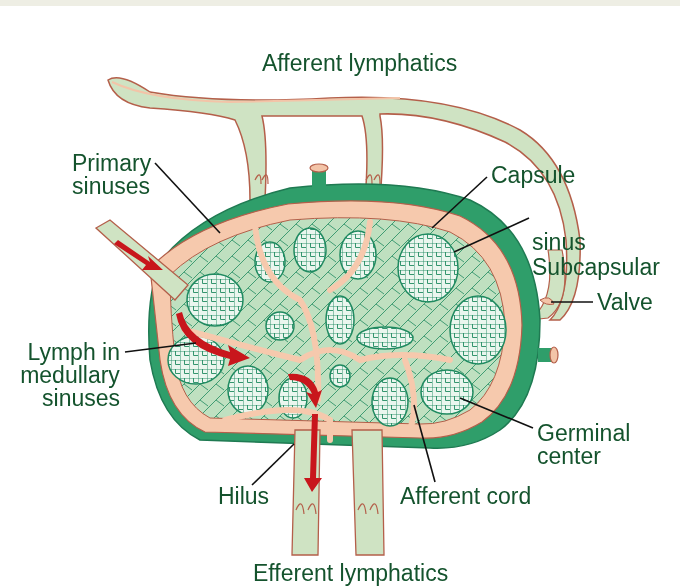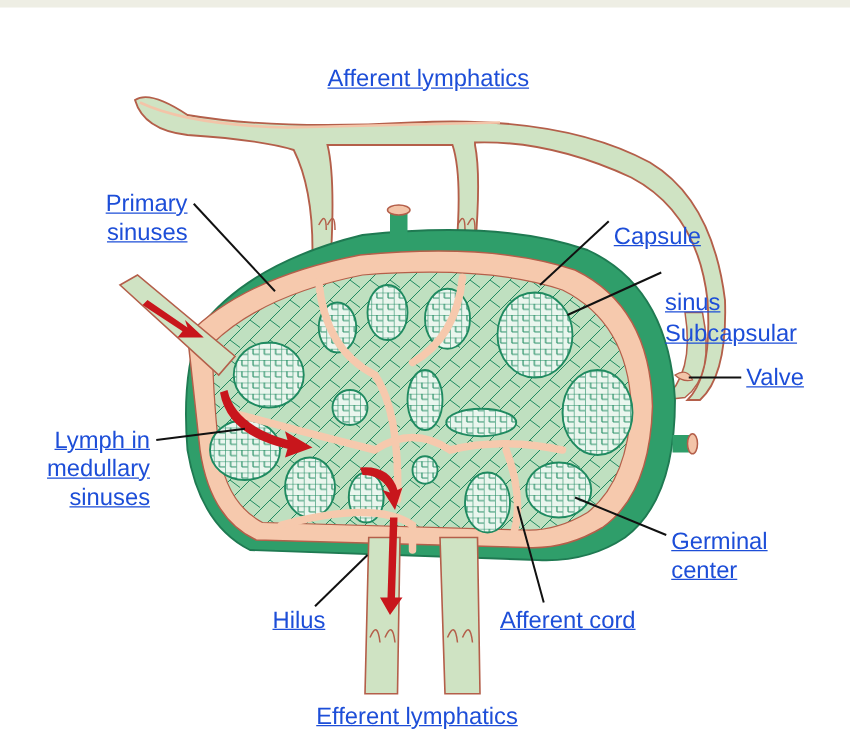--- a/index.html
+++ b/index.html
@@ -1,19 +1,19 @@
 <!DOCTYPE html>
 <html><head>
 <meta charset="utf-8">
 <style>
   html, body { margin: 0; padding: 0; background: #ffffff; }
   body { width: 680px; height: 586px; position: relative; overflow: hidden; font-family: "Liberation Sans", sans-serif; }
   .topbar { position: absolute; left: 0; top: 0; width: 680px; height: 6px; background: #eeeee4; }
   svg.diagram { position: absolute; left: 0; top: 0; }
-  .lbl { position: absolute; color: #1d4ed8; font-size: 19px; line-height: 23px; white-space: nowrap; text-decoration: underline; }
+  .lbl { position: absolute; color: #14532d; font-size: 23px; line-height: 23px; white-space: nowrap; }
   .right { text-align: right; }
   .center { text-align: center; }
 </style>
 </head>
 <body>
 
 <div class="topbar"></div>
 
 <svg class="diagram" width="680" height="586" viewBox="0 0 680 586">
   <defs>
@@ -103,29 +103,29 @@
     <line x1="252" y1="485" x2="294" y2="444"></line>
     <line x1="435" y1="482" x2="414" y2="405"></line>
   </g>
 </svg>
 
 <div class="lbl center" style="left:262px; top:52px;">Afferent lymphatics</div>
 
 <div class="lbl right" style="left:72px; top:152px; width:78px;">Primary</div>
 <div class="lbl right" style="left:72px; top:175px; width:78px;">sinuses</div>
 
-<div class="lbl" style="left:491px; top:164px;margin-top:14px;">Capsule</div>
+<div class="lbl" style="left:491px; top:164px;">Capsule</div>
 
 <div class="lbl" style="left:532px; top:208px;margin-top:48px;">Subcapsular</div>
 <div class="lbl" style="left:532px; top:231px;">sinus</div>
 
 <div class="lbl" style="left:597px; top:291px;">Valve</div>
 
 <div class="lbl right" style="left:20px; top:341px; width:100px;">Lymph in</div>
-<div class="lbl right" style="left:20px; top:364px; width:100px;">medullary</div>
+<div class="lbl right" style="left:20px; top:364px; width:100px;text-align:center;">medullary</div>
 <div class="lbl right" style="left:20px; top:387px; width:100px;">sinuses</div>
 
 <div class="lbl" style="left:537px; top:422px;">Germinal</div>
 <div class="lbl" style="left:537px; top:445px;">center</div>
 
 <div class="lbl" style="left:218px; top:485px;text-align:center;">Hilus</div>
 
 <div class="lbl" style="left:400px; top:485px;">Afferent cord</div>
 
 <div class="lbl" style="left:253px; top:562px;">Efferent lymphatics</div>

